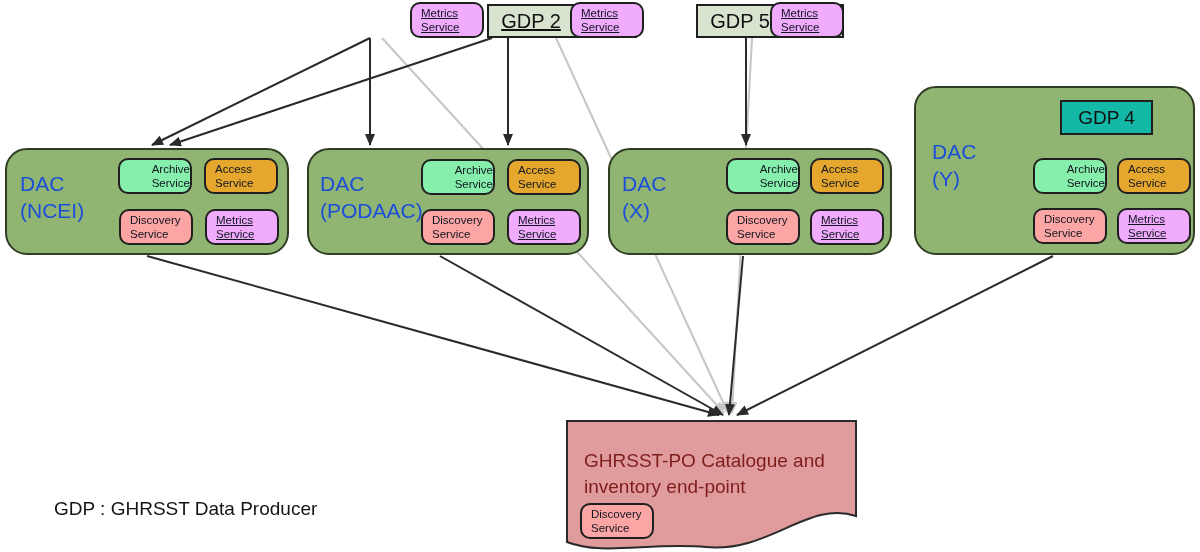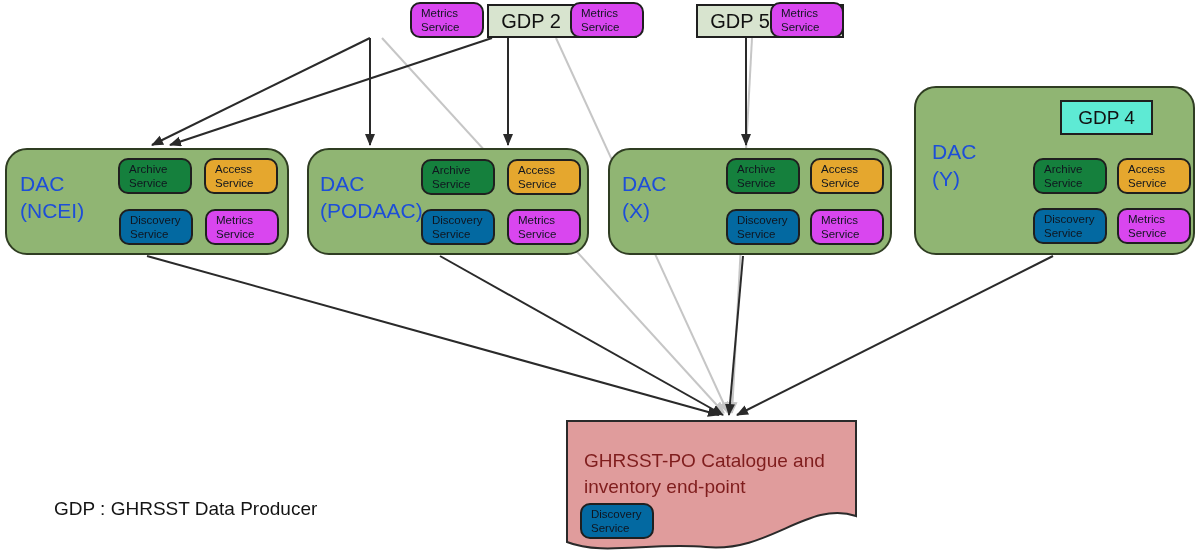--- a/index.html
+++ b/index.html
@@ -7,28 +7,28 @@
           font-family:"Liberation Sans", sans-serif;}
   #arrows{position:absolute;left:0;top:0;width:1200px;height:552px;z-index:1;}
   .node{position:absolute;box-sizing:border-box;z-index:2;}
   
   .gdp-rect{background:#d8e4cf;border:2px solid #1f1f1f;height:34px;
             display:flex;align-items:center;font-size:20px;color:#111;}
   .gdp-rect .lbl{width:84px;text-align:center;}
   .chip{position:absolute;box-sizing:border-box;width:74px;height:36px;border:2px solid #1f1f1f;
         border-radius:10px;font-size:11.5px;line-height:1.22;color:#10151f;
         display:flex;align-items:center;padding-left:9px;z-index:3;}
-  .chip.cyan{background:#d946ef;}
-  .chip.blue{background:#15803d;}
+  .chip.cyan{background:#f0abfc;text-decoration:underline;}
+  .chip.blue{background:#86efac;text-align:right;}
   .chip.orange{background:#e5a72e;}
-  .chip.yellow{background:#0369a1;}
+  .chip.yellow{background:#fca5a5;}
   
   .dac{background:#90b573;border:2px solid #2f3d22;border-radius:22px;}
   .dac-label{position:absolute;font-size:21px;color:#1d4ed8;line-height:1.3;z-index:3;white-space:pre;}
-  .gdp4{background:#5eead4;border:2px solid #1f1f1f;display:flex;align-items:center;
+  .gdp4{background:#14b8a6;border:2px solid #1f1f1f;display:flex;align-items:center;
         justify-content:center;font-size:19px;color:#111;z-index:3;}
   
   .cat-title{position:absolute;z-index:3;width:262px;font-size:19px;line-height:1.35;color:#7f1d1d;}
   .legend{position:absolute;z-index:2;font-size:19px;color:#141414;line-height:1.45;white-space:pre;}
 </style>
 </head>
 <body>
 
 <div id="canvas">
 
@@ -52,21 +52,21 @@
     <line x1="508" y1="38" x2="508" y2="145" stroke="#2a2a2a" stroke-width="2" marker-end="url(#ab)"></line>
     <line x1="746" y1="38" x2="746" y2="145" stroke="#2a2a2a" stroke-width="2" marker-end="url(#ab)"></line>
     <line x1="147" y1="256" x2="719" y2="415" stroke="#2a2a2a" stroke-width="2" marker-end="url(#ab)"></line>
     <line x1="440" y1="256" x2="723" y2="415" stroke="#2a2a2a" stroke-width="2" marker-end="url(#ab)"></line>
     <line x1="743" y1="256" x2="729" y2="415" stroke="#2a2a2a" stroke-width="2" marker-end="url(#ab)"></line>
     <line x1="1053" y1="256" x2="737" y2="415" stroke="#2a2a2a" stroke-width="2" marker-end="url(#ab)"></line>
   </svg>
 
   <div class="chip cyan" style="left:410px;top:2px;">Metrics Service</div>
 
-  <div class="node gdp-rect" style="left:487px;top:4px;width:150px;">
+  <div class="node gdp-rect" style="left:487px;top:4px;width:150px;text-decoration:underline;">
     <span class="lbl">GDP 2</span>
   </div>
   <div class="chip cyan" style="left:570px;top:2px;">Metrics Service</div>
 
   <div class="node gdp-rect" style="left:696px;top:4px;width:148px;">
     <span class="lbl">GDP 5</span>
   </div>
   <div class="chip cyan" style="left:770px;top:2px;">Metrics Service</div>
 
   <div class="node dac" style="left:5px;top:148px;width:284px;height:107px;"></div>

